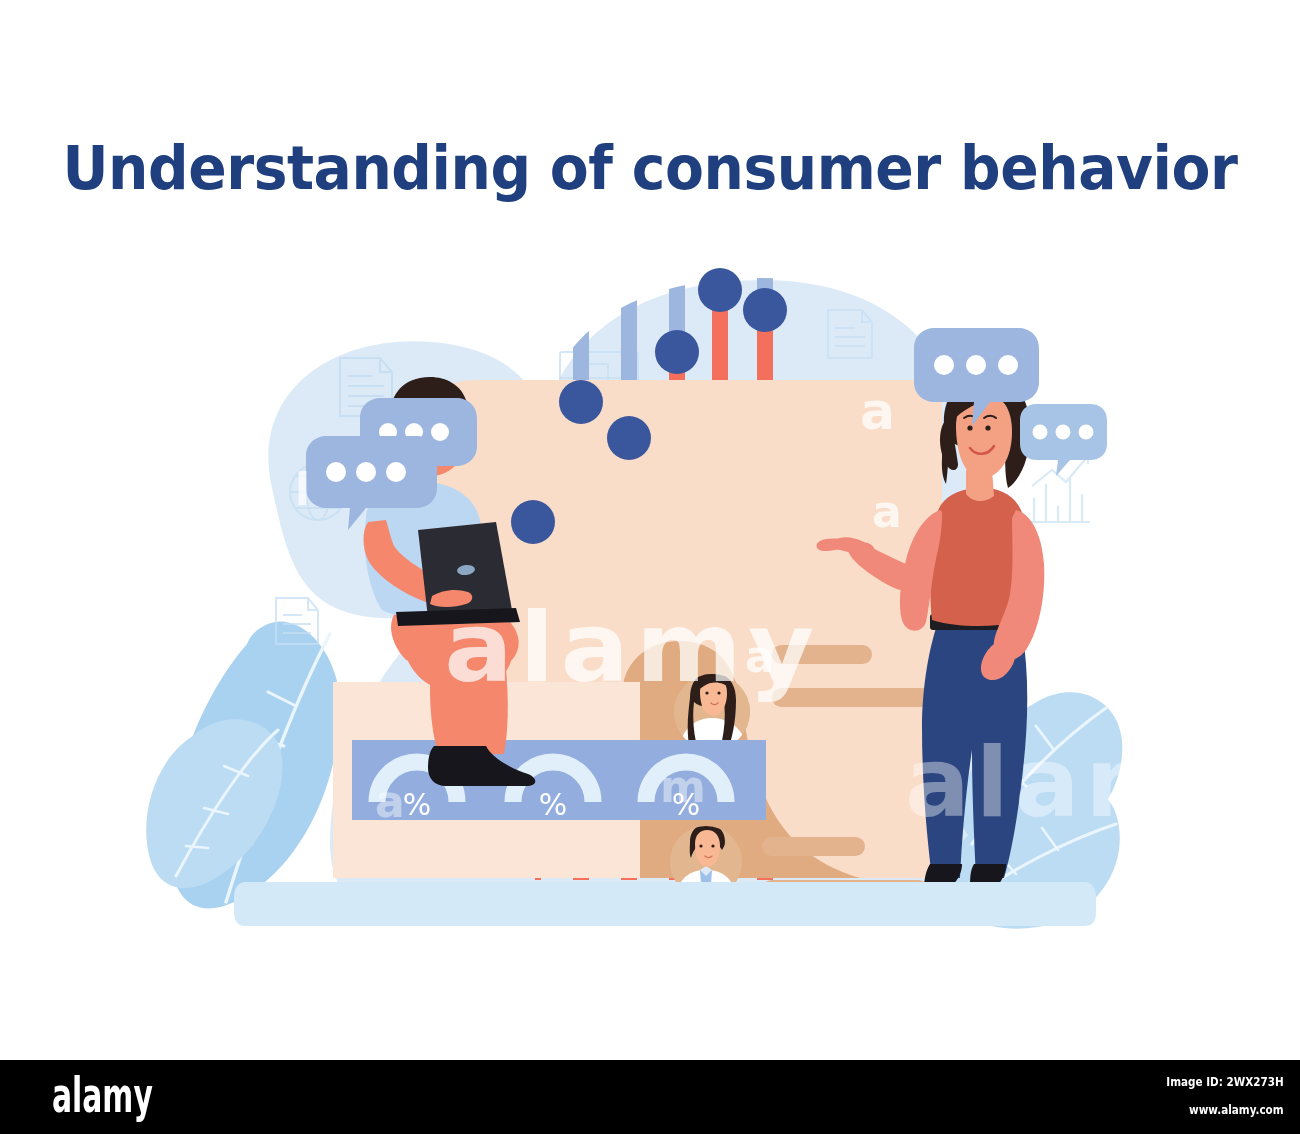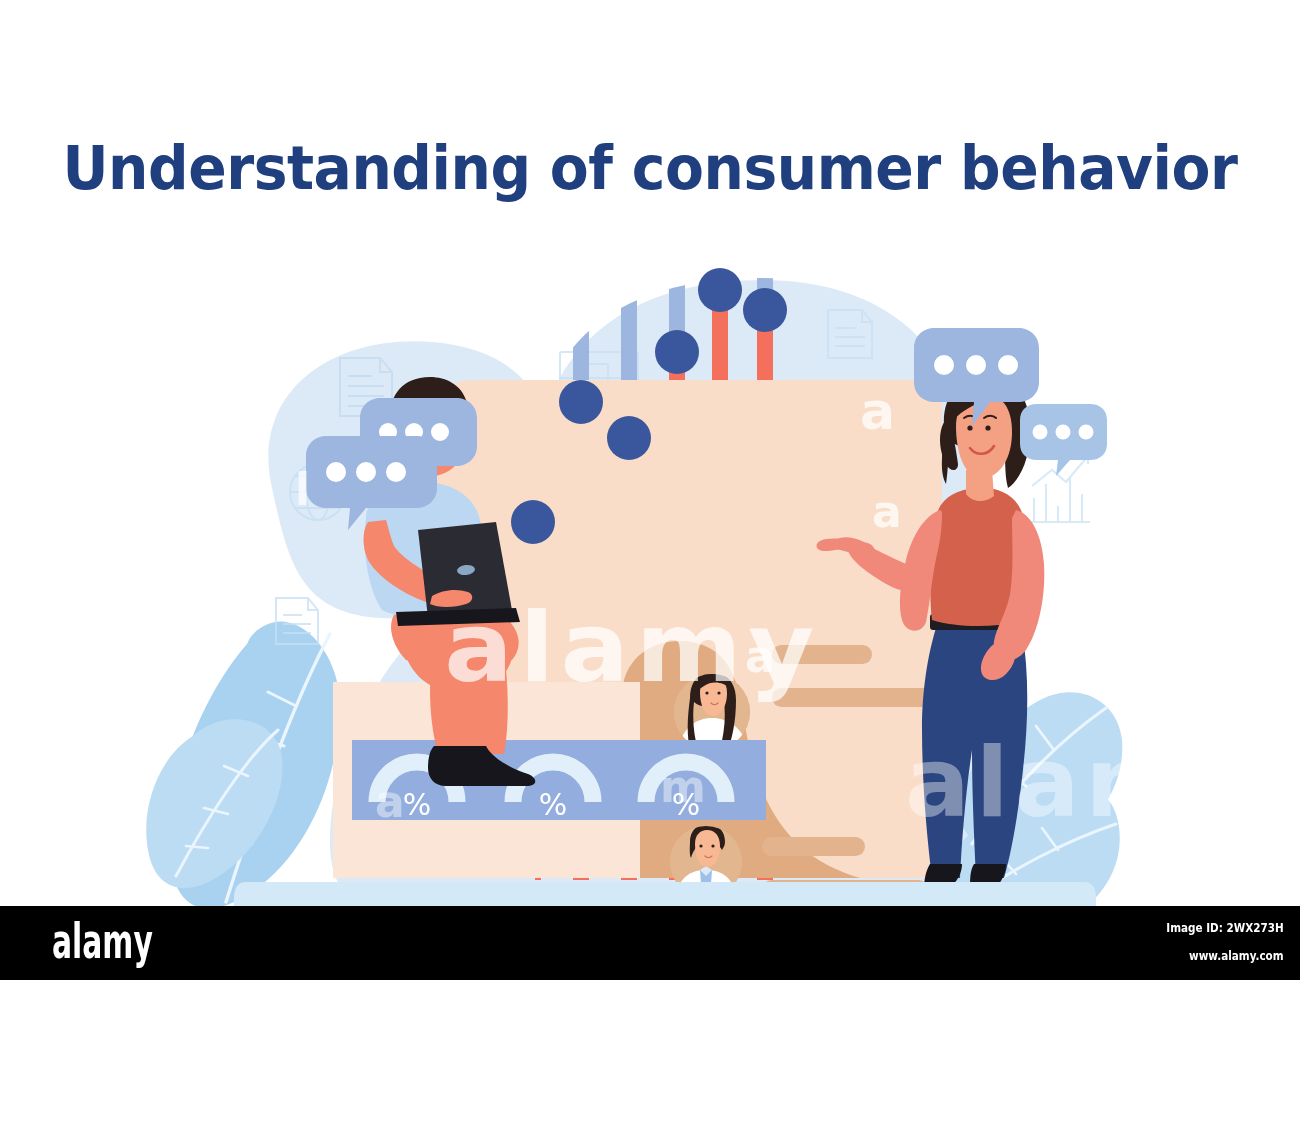--- a/index.html
+++ b/index.html
@@ -12,21 +12,21 @@
     height: 1134px;
     position: relative;
     overflow: hidden;
     font-family: "Liberation Sans", sans-serif;
   }
 
   #stage {
     position: absolute;
     left: 0; top: 0;
     width: 1300px;
-    height: 980px;
+    height: 1134px;
     background: #ffffff;
   }
 
   
   #title {
     position: absolute;
     left: 0;
     top: 132px;
     width: 1300px;
     text-align: center;

